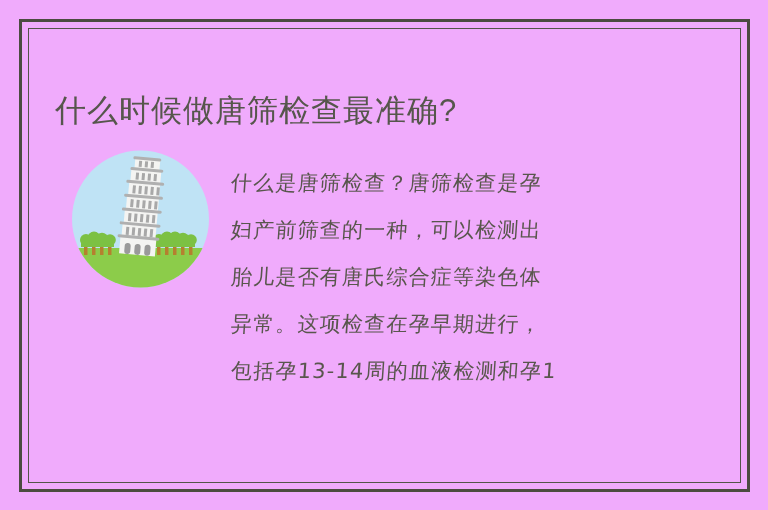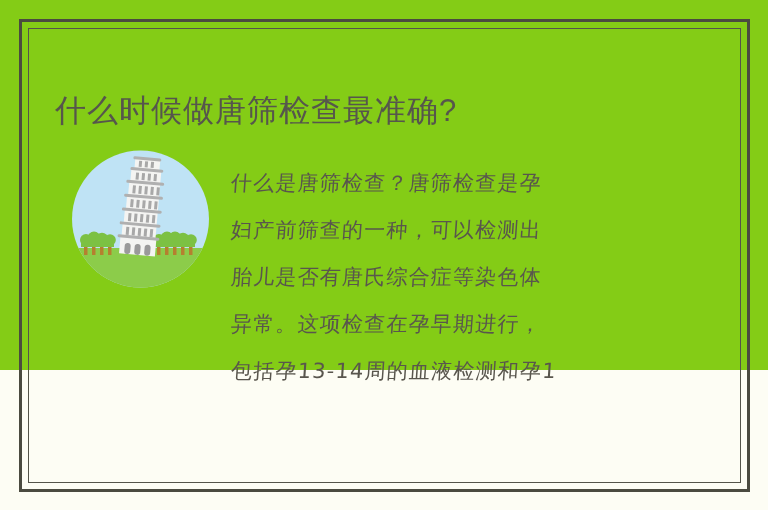--- a/index.html
+++ b/index.html
@@ -10,22 +10,22 @@
     width: 768px;
     height: 510px;
     background: #fdfdf4;
     font-family: "Liberation Sans", sans-serif;
     overflow: hidden;
   }
 
   .page {
     position: relative;
     width: 768px;
-    height: 370px;
-    background: #84cc16;
+    height: 510px;
+    background: #f0abfc;
     box-sizing: border-box;
   }
 
   
   .frame-outer {
     position: absolute;
     left: 19px;
     top: 19px;
     width: 731px;
     height: 473px;

